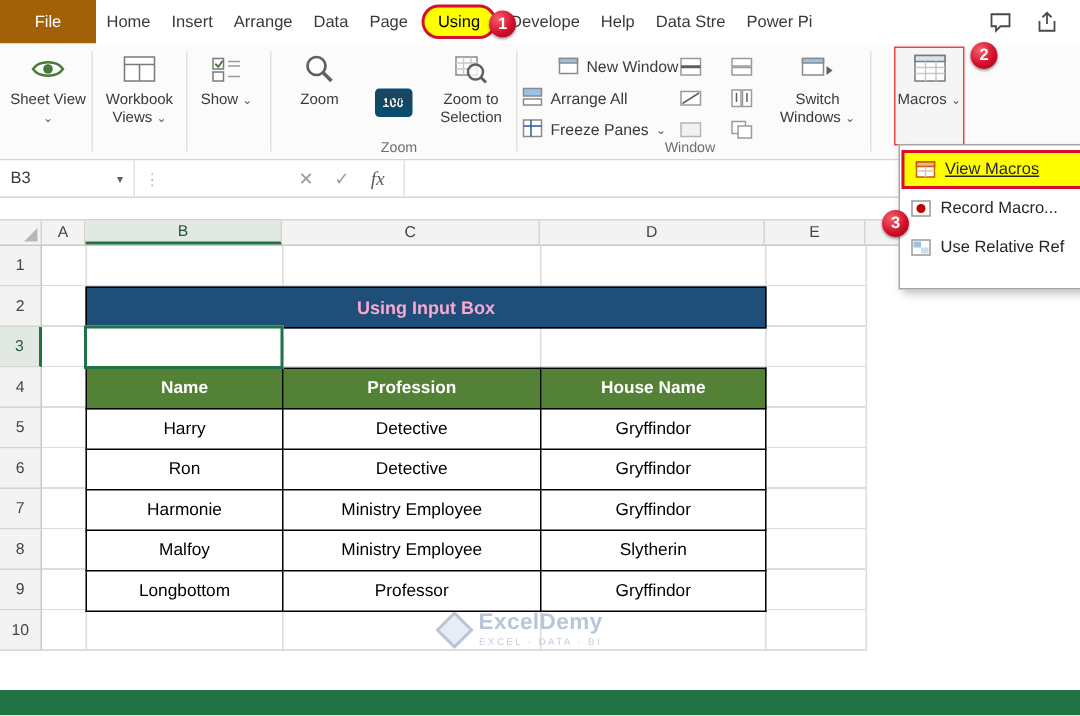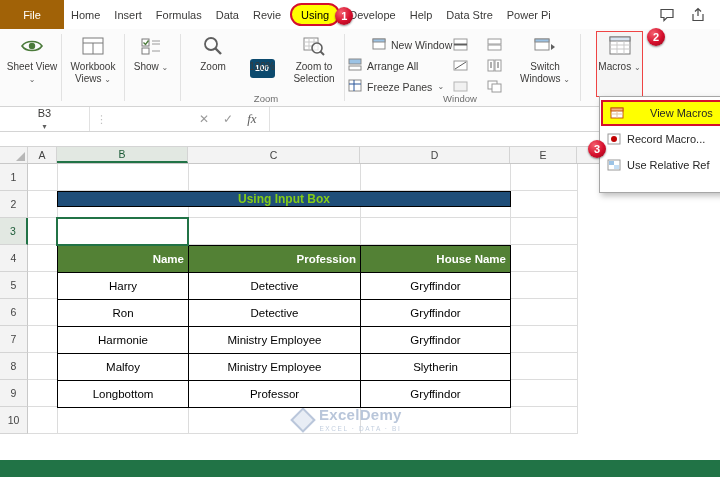--- a/index.html
+++ b/index.html
@@ -36,28 +36,28 @@
   .grp-label{position:absolute;bottom:2px;font-size:9.5px;color:#6e6e6e;text-align:center;}
   .winrow{position:absolute;left:348px;height:19px;display:flex;align-items:center;gap:5px;font-size:10.5px;color:#3b3a39;white-space:nowrap;}
   .wicon{position:absolute;width:16px;height:14px;display:flex;align-items:center;justify-content:center;}
   .macros-btn{border:1px solid #ef4444;background:#f5f5f5;height:66px;top:2px;}
 
   
   .macros-menu{position:absolute;left:599px;top:96px;width:133px;height:97px;background:#fff;
     border:1px solid #a6a6a6;box-shadow:2px 3px 6px rgba(0,0,0,.25);z-index:40;padding:3px 0;}
   .menu-item{height:26px;display:flex;align-items:center;gap:6px;padding:0 4px 0 6px;font-size:11px;color:#262626;white-space:nowrap;}
   .menu-item.highlighted{background:#ffff00;border:2px solid #d50f2c;margin:0 1px;}
-  .menu-item.highlighted .menu-label{margin-left:20px;}
+  .menu-item.highlighted .menu-label{text-decoration:underline;}
   .menu-icon{width:15px;display:flex;align-items:center;justify-content:center;}
 
   
   .formula-bar{position:absolute;top:107px;left:0;right:0;height:25px;background:#fff;
     border-bottom:1px solid #d4d4d4;display:flex;align-items:center;font-size:11px;color:#3b3a39;}
   .name-box{width:90px;height:100%;display:flex;align-items:center;justify-content:space-between;
-    padding:0 7px;border-right:1px solid #e1e1e1;flex-direction:column;}
+    padding:0 7px;border-right:1px solid #e1e1e1;}
   .nb-chev{font-size:8px;color:#5f5f5f;}
   .fb-sep{color:#c0c0c0;margin-left:6px;font-size:11px;}
   .fb-btn{color:#9a9a9a;font-size:12px;margin-left:14px;cursor:default;}
   .fb-btn.cancel{margin-left:92px;}
   .fb-btn.fx{font-family:"Liberation Serif",serif;font-style:italic;color:#5f5f5f;font-size:13px;}
   .fb-input{flex:1;height:100%;margin-left:12px;border-left:1px solid #e1e1e1;}
 
   
   .col-headers{position:absolute;top:146px;left:0;right:0;height:18px;display:flex;background:#f3f3f3;
     border-top:1px solid #d4d4d4;border-bottom:1px solid #c8c8c8;font-size:10.5px;color:#444;}
@@ -69,48 +69,48 @@
   .rows-area{position:absolute;top:164px;left:0;width:720px;height:270px;}
   .grid{position:absolute;left:28px;top:0;width:549px;height:270px;
     background-image:repeating-linear-gradient(to bottom,transparent 0,transparent 26px,#dcdcdc 26px,#dcdcdc 27px);}
   .vline{position:absolute;top:0;width:1px;height:270px;background:#dcdcdc;}
   .rowhdr{position:absolute;left:0;width:28px;height:27px;background:#f3f3f3;
     border-right:1px solid #c8c8c8;border-bottom:1px solid #d4d4d4;
     display:flex;align-items:center;justify-content:center;font-size:10.5px;color:#444;}
   .rowhdr.selected{background:#e2e8e2;border-right:2px solid #217346;color:#1d5c38;}
 
   
-  .banner{position:absolute;left:57px;top:191px;width:454px;height:16px;background:#1f4e79;border:1px solid #000;
-    color:#84cc16;font-weight:bold;font-size:12px;display:flex;align-items:center;justify-content:center;z-index:5;}
+  .banner{position:absolute;left:57px;top:191px;width:454px;height:28px;background:#1f4e79;border:1px solid #000;
+    color:#f9a8d4;font-weight:bold;font-size:12px;display:flex;align-items:center;justify-content:center;z-index:5;}
   .sel-cell{position:absolute;left:56px;top:217px;width:133px;height:29px;border:2px solid #217346;background:#fff;z-index:6;}
   .htable{position:absolute;left:57px;top:245px;z-index:5;border-collapse:collapse;font-size:11.5px;color:#000;}
   .htable td{border:1px solid #000;height:27px;text-align:center;vertical-align:middle;background:#fff;padding:0 4px;}
   .htable td:nth-child(1){width:131px;}
   .htable td:nth-child(2){width:172px;}
   .htable td:nth-child(3){width:150px;}
-  .htable tr.head td{background:#538135;color:#fff;font-weight:bold;text-align:right;}
+  .htable tr.head td{background:#538135;color:#fff;font-weight:bold;}
   .watermark{position:absolute;left:294px;top:406px;display:flex;align-items:flex-start;gap:7px;z-index:4;}
   .wm-logo{width:18px;height:18px;margin-top:5px;border:2px solid #b9c6da;transform:rotate(45deg);background:#e8edf5;}
   .wm-name{font-size:15px;font-weight:bold;color:#b9c6da;letter-spacing:.3px;}
   .wm-tag{font-size:6.5px;letter-spacing:1.6px;color:#c3cfdf;margin-top:2px;text-align:center;}
 
   .statusbar{position:absolute;left:0;right:0;top:460px;height:17px;background:#217346;}
 </style>
 </head>
 <body>
 
 <div class="app">
 
   <div class="tabbar">
     <div class="tab file">File</div>
     <div class="tab">Home</div>
     <div class="tab">Insert</div>
-    <div class="tab">Formulas</div>
+    <div class="tab">Arrange</div>
     <div class="tab">Data</div>
-    <div class="tab">Revie</div>
+    <div class="tab">Page</div>
     <div class="tab view">
       <span>Using</span>
       <div class="badge b1">1</div>
     </div>
     <div class="tab">Develope</div>
     <div class="tab">Help</div>
     <div class="tab">Data Stre</div>
     <div class="tab">Power Pi</div>
     <div class="tabbar-right">
       <span class="tb-icon">

